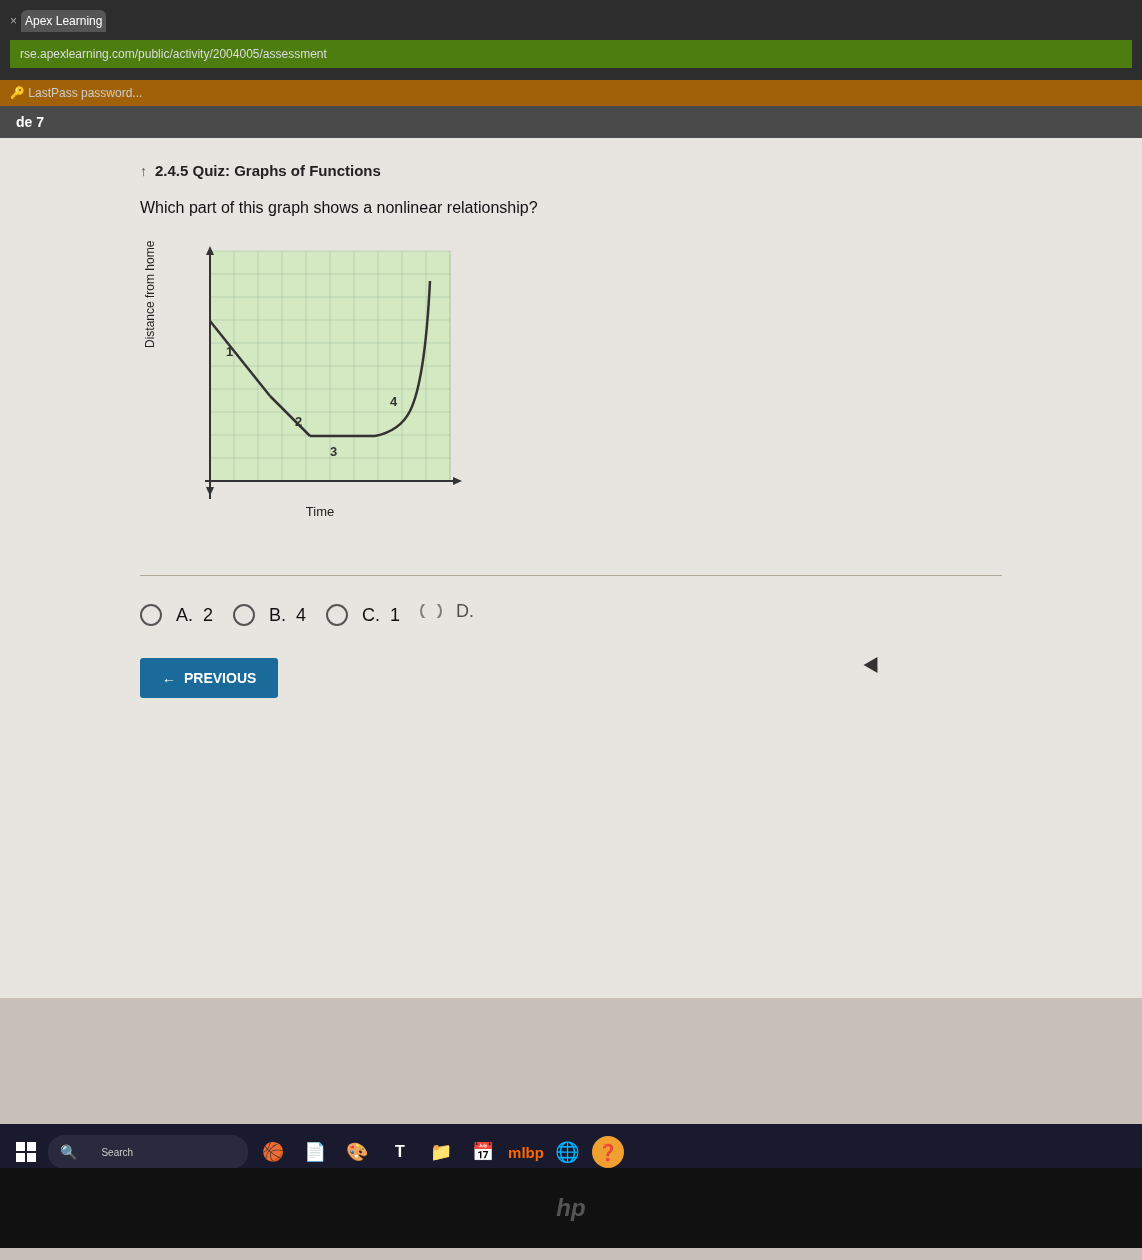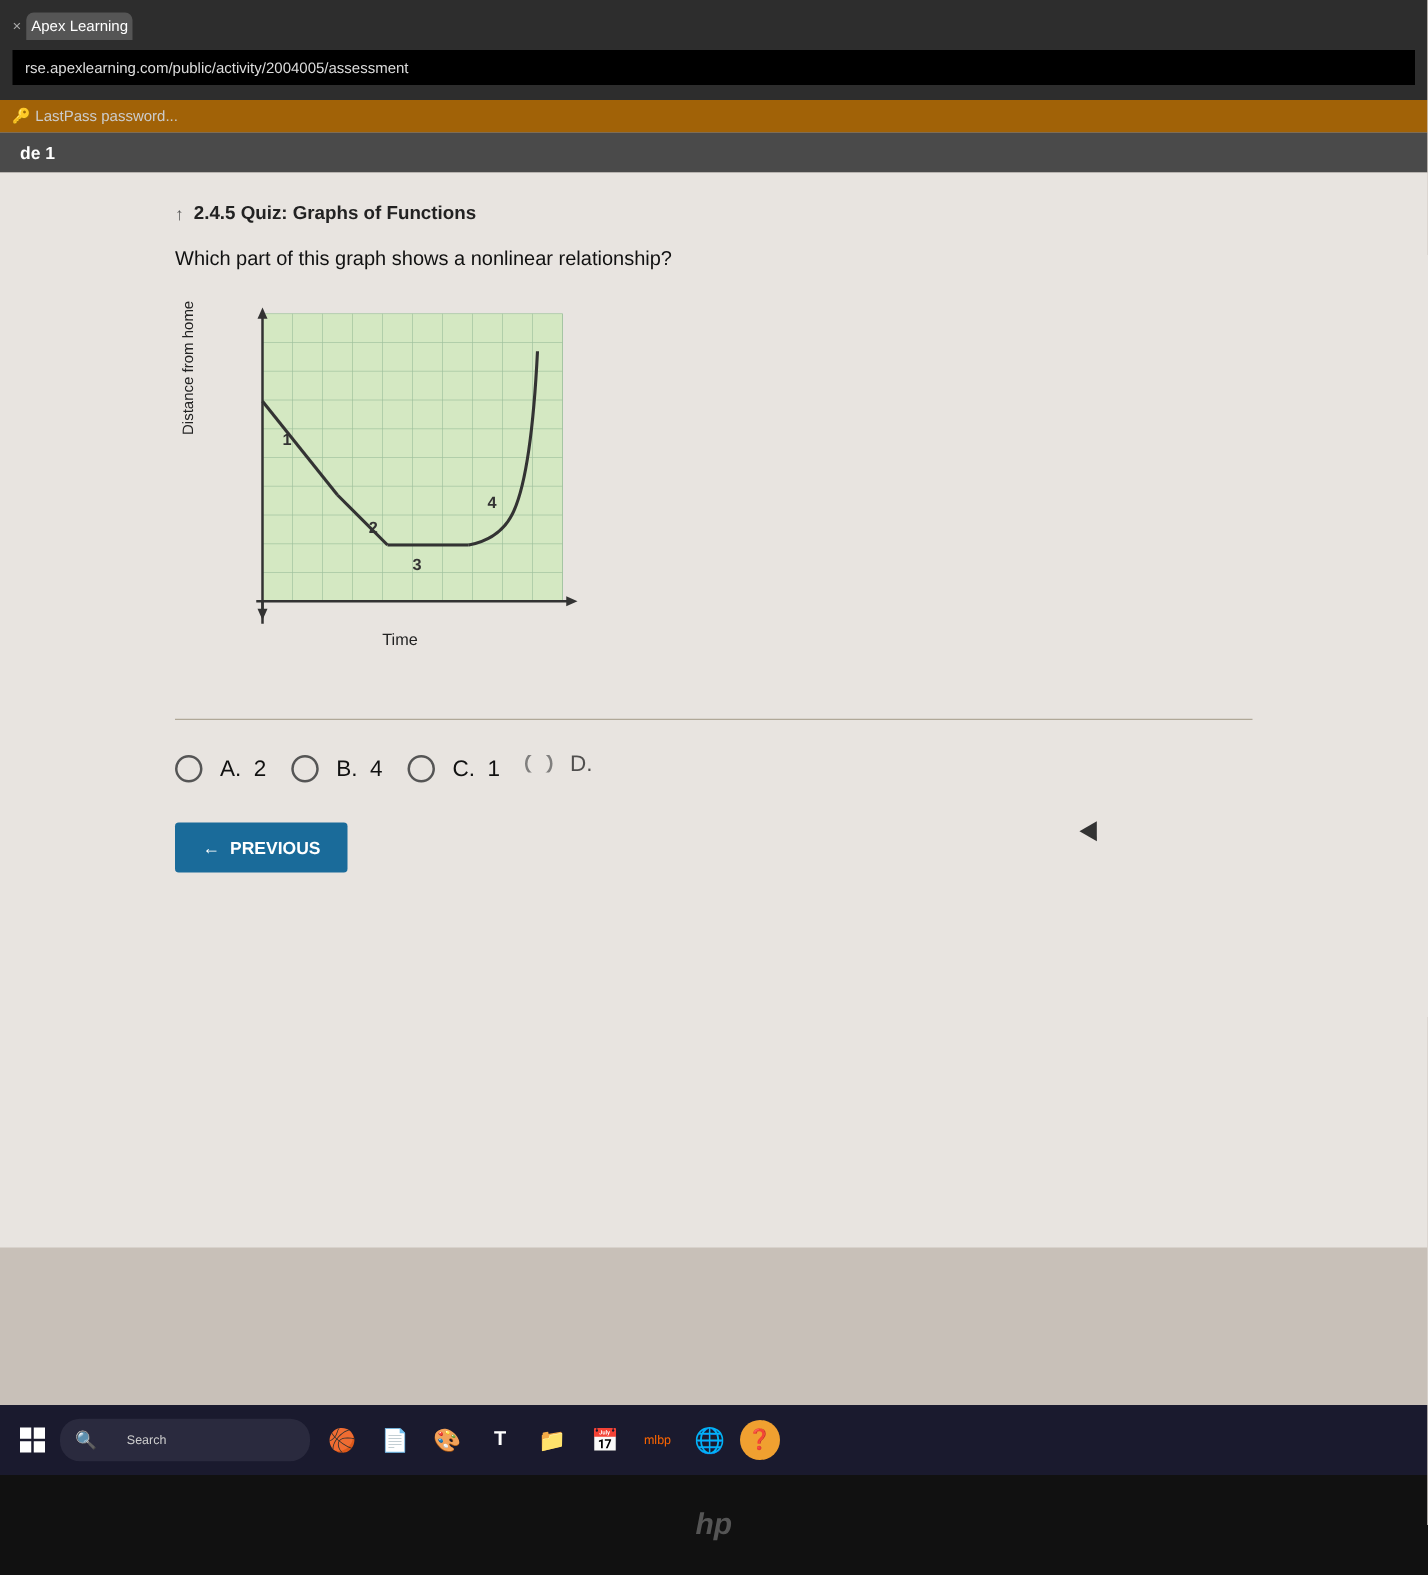--- a/index.html
+++ b/index.html
@@ -39,21 +39,21 @@
       font-size: 12px;
       display: flex;
       align-items: center;
       gap: 6px;
     }
     .tab-item.active {
       background: #555;
       color: #fff;
     }
     .address-bar {
-      background: #000000;
+      background: #4d7c0f;
       height: 28px;
       display: flex;
       align-items: center;
       padding: 0 10px;
       color: #ddd;
       font-size: 12px;
       margin-top: 4px;
     }
 
     
@@ -256,21 +256,21 @@
       align-items: center;
       justify-content: center;
       cursor: pointer;
       border-radius: 4px;
       font-size: 18px;
     }
 
     
     .hp-area {
       position: absolute;
-      bottom: 0;
+      bottom: 12px;
       left: 0;
       right: 0;
       height: 80px;
       background: #111;
       display: flex;
       align-items: center;
       justify-content: center;
     }
     .hp-logo {
       color: #555;
@@ -310,21 +310,21 @@
   <div class="address-bar">
     <span>rse.apexlearning.com/public/activity/2004005/assessment</span>
   </div>
 </div>
 
 <div class="bookmarks-bar">
   <span>🔑 <span>LastPass password...</span></span>
 </div>
 
 <div class="page-header">
-  <span>de 1</span>
+  <span>de 7</span>
 </div>
 
 <div class="main-content">
 
   <div class="quiz-header">
     <span class="quiz-arrow">↑</span>
     <span class="quiz-title">2.4.5 Quiz: Graphs of Functions</span>
   </div>
 
   <div class="question-text">Which part of this graph shows a nonlinear relationship?</div>
@@ -433,21 +433,21 @@
     <span class="search-text">Search</span>
   </div>
 
   <div class="taskbar-icons">
     <div class="taskbar-icon" title="Basketball app">🏀</div>
     <div class="taskbar-icon" title="File">📄</div>
     <div class="taskbar-icon" title="Color">🎨</div>
     <div class="taskbar-icon" title="Text" style="color:white;font-weight:bold;font-size:16px;">T</div>
     <div class="taskbar-icon" title="Folder">📁</div>
     <div class="taskbar-icon" title="Calendar">📅</div>
-    <div class="taskbar-icon" title="MLBP" style="color:#ff6600;font-size:10px;font-weight:normal;">mlbp</div>
+    <div class="taskbar-icon" title="MLBP" style="color:#ff6600;font-size:15px;font-weight:bold;">mlbp</div>
     <div class="taskbar-icon" title="Edge" style="color:#0078d4;font-size:20px;">🌐</div>
     <div class="taskbar-icon" title="Help" style="background:#f0a030;border-radius:50%;width:32px;height:32px;font-size:16px;">❓</div>
   </div>
 </div>
 
 <div class="hp-area">
   <span class="hp-logo">hp</span>
 </div>
 
 </body></html>

